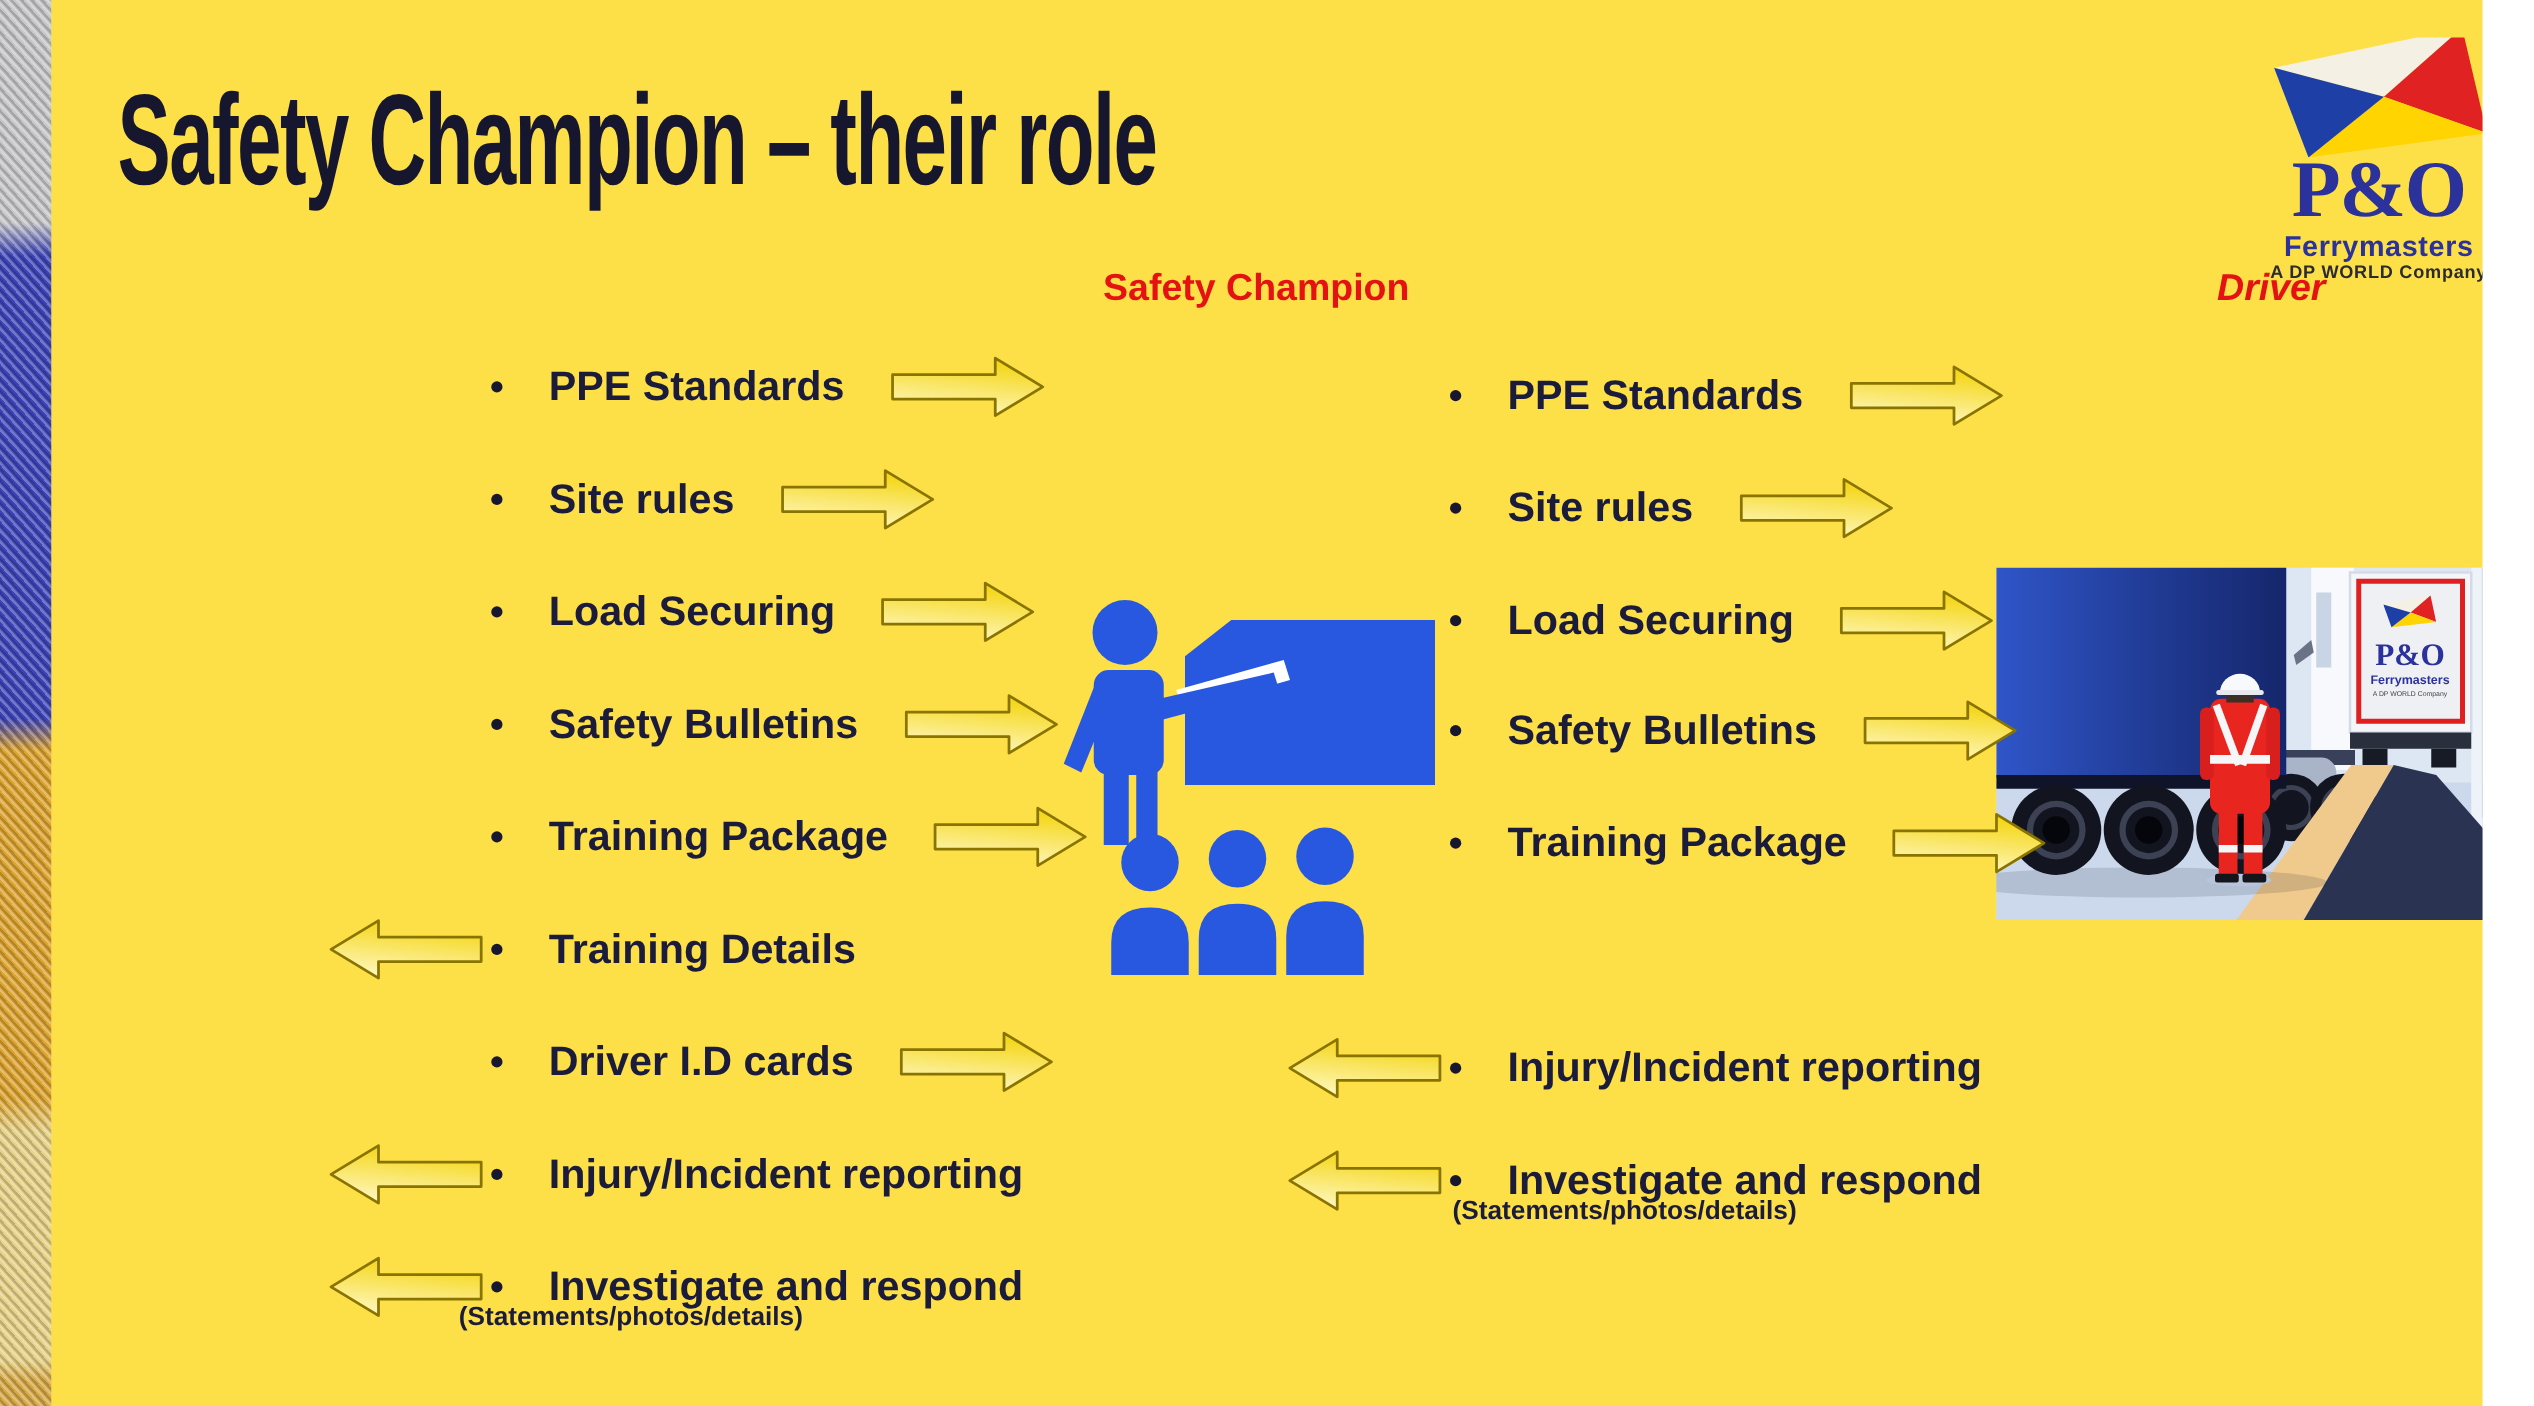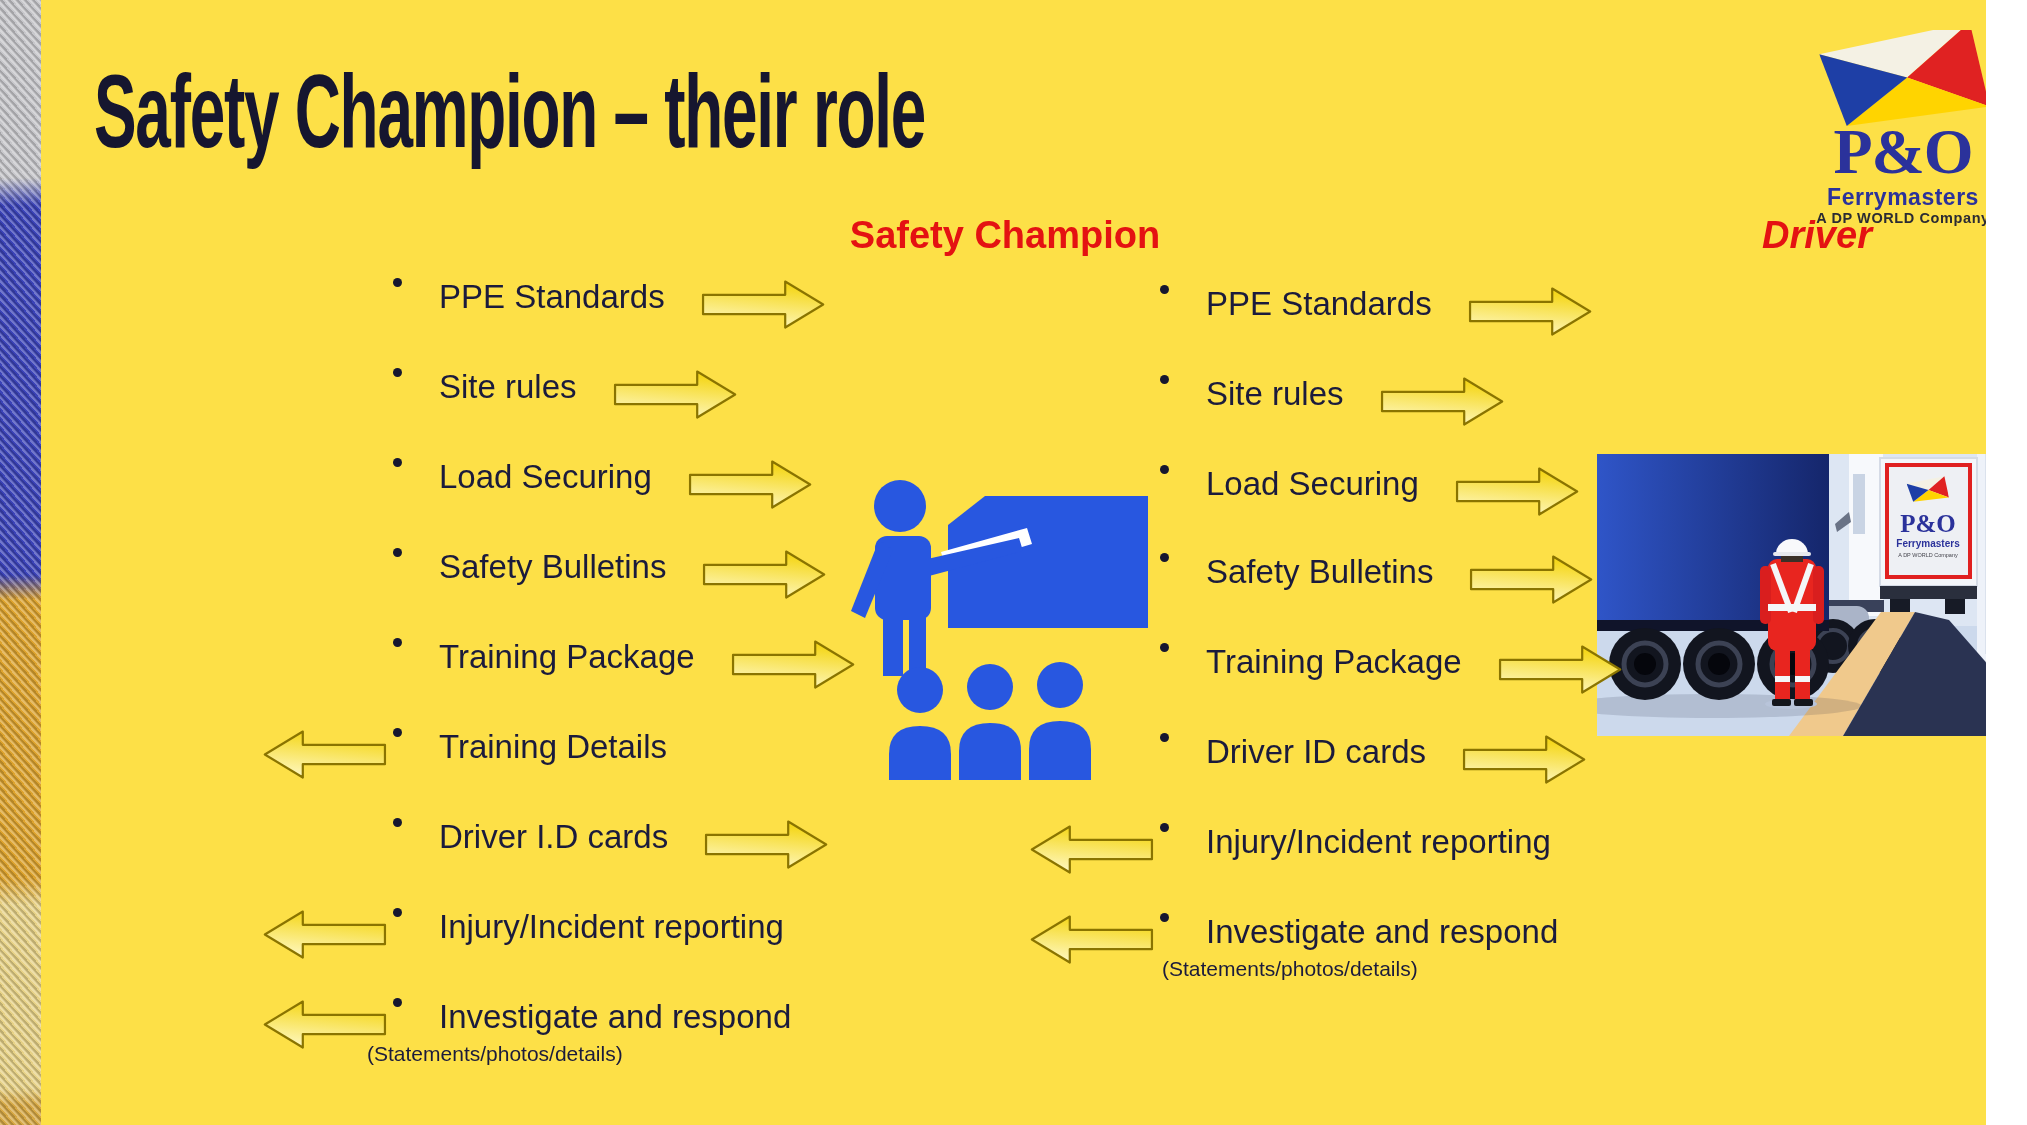--- a/index.html
+++ b/index.html
@@ -19,26 +19,26 @@
   }
   #fabric-strip::after{
     content:"";position:absolute;inset:0;
     background:repeating-linear-gradient(48deg,rgba(255,255,255,.28) 0 1.5px,rgba(0,0,0,.18) 3px 4.5px,transparent 4.5px 6px);
   }
   .title{position:absolute;left:94px;top:58px;white-space:nowrap;}
   .title span{
     display:inline-block;transform:scaleX(.62);transform-origin:0 50%;
     font-size:103px;font-weight:bold;letter-spacing:-2px;color:#16162f;line-height:1.05;
   }
-  .col-heading{position:absolute;font-size:38px;font-weight:bold;color:#e41212;text-align:center;white-space:nowrap;}
+  .col-heading{position:absolute;font-size:30px;font-weight:bold;color:#e41212;text-align:center;white-space:nowrap;}
   #heading-champion{left:830px;top:214px;width:350px;}
   #heading-driver{left:1717px;top:214px;width:200px;font-style:italic;}
 
   
-  .row{position:absolute;display:flex;align-items:flex-start;height:62px;z-index:5;}
+  .row{position:absolute;display:flex;align-items:center;height:62px;z-index:5;font-weight:bold;}
   .row .slot{width:138px;flex:none;display:flex;align-items:center;}
   .bullet{flex:none;width:9px;height:9px;border-radius:50%;background:#17172f;margin:0 37px 0 0;}
   .lbl{font-size:33px;color:#1b1b3c;white-space:nowrap;}
   .arrow{width:138px;height:53px;flex:none;}
   .arrow.r{margin-left:30px;}
   .line2{position:absolute;top:44px;font-size:21px;color:#1b1b3c;white-space:nowrap;}
 
   
   #brand-logo{position:absolute;left:1793px;top:24px;width:220px;height:180px;text-align:center;}
   #brand-logo .flag{position:absolute;left:22px;top:6px;width:178px;height:96px;}
@@ -210,28 +210,20 @@
       </svg>
   </div>
   <div class="row" style="left:1022px;top:643px">
     <span class="slot"></span>
       <span class="bullet"></span>
     <span class="lbl">Training Package</span>
     <svg class="arrow r">
         <use href="#blockArrowR"></use>
       </svg>
   </div>
-  <div class="row" style="left:1022px;top:733px">
-    <span class="slot"></span>
-      <span class="bullet"></span>
-    <span class="lbl">Driver ID cards</span>
-    <svg class="arrow r">
-        <use href="#blockArrowR"></use>
-      </svg>
-  </div>
   <div class="row" style="left:1022px;top:823px">
     <span class="slot">
         <svg class="arrow">
           <use href="#blockArrowL"></use>
         </svg>
       </span>
     <span class="bullet"></span>
     <span class="lbl">Injury/Incident reporting</span>
   </div>
   <div class="row" style="left:1022px;top:913px">

